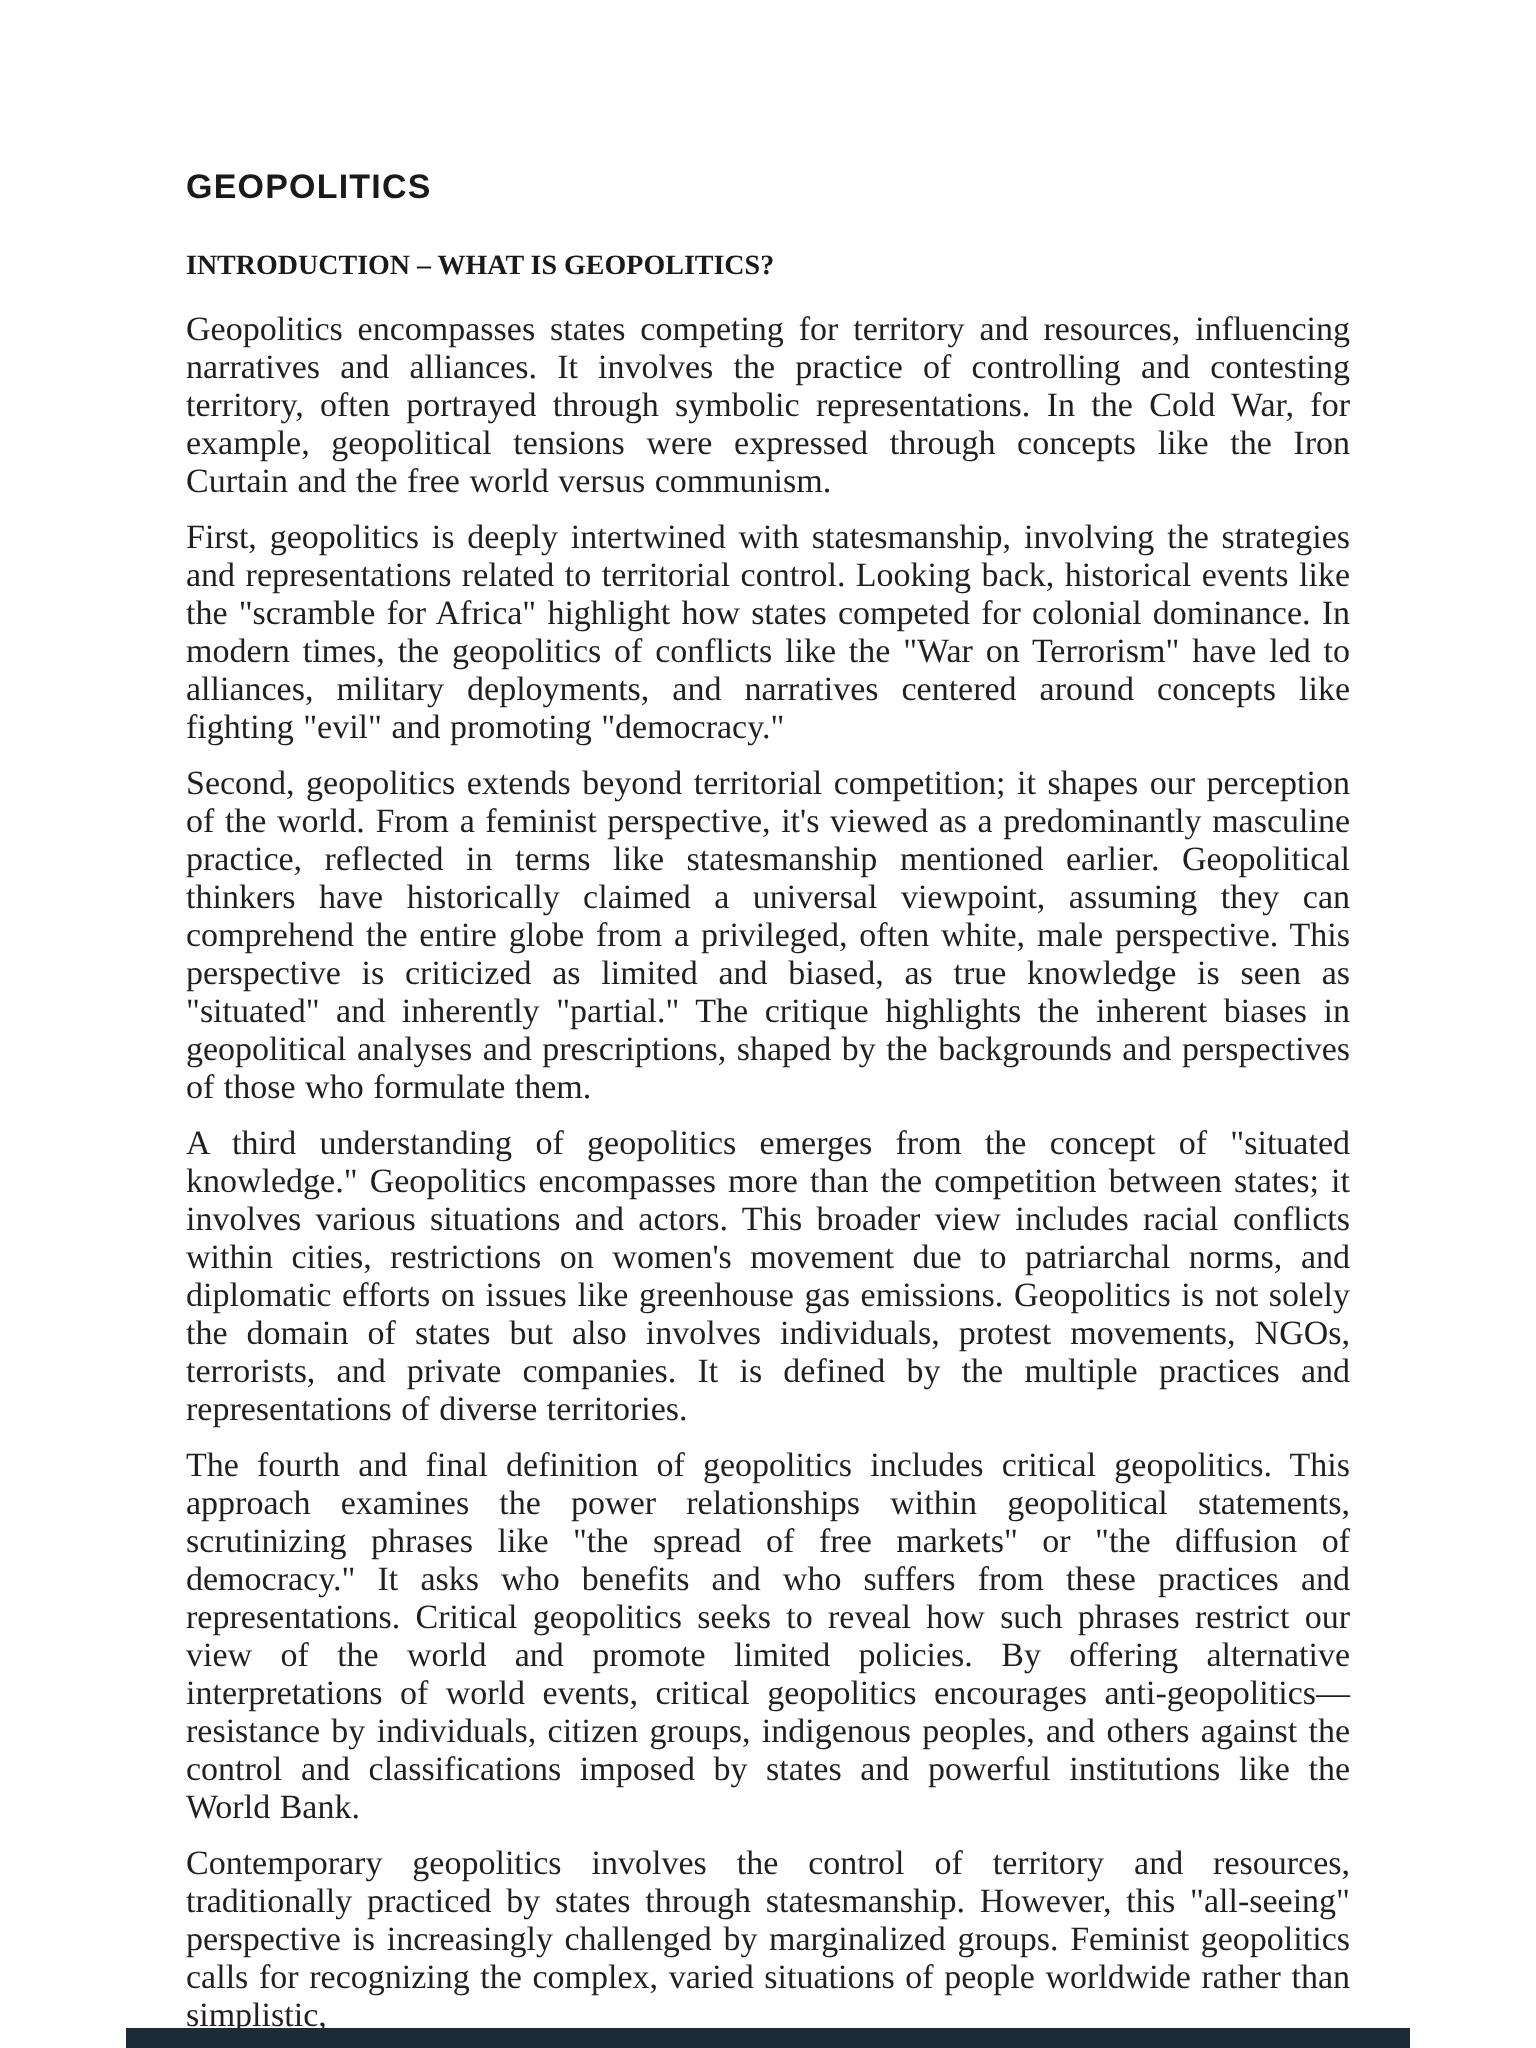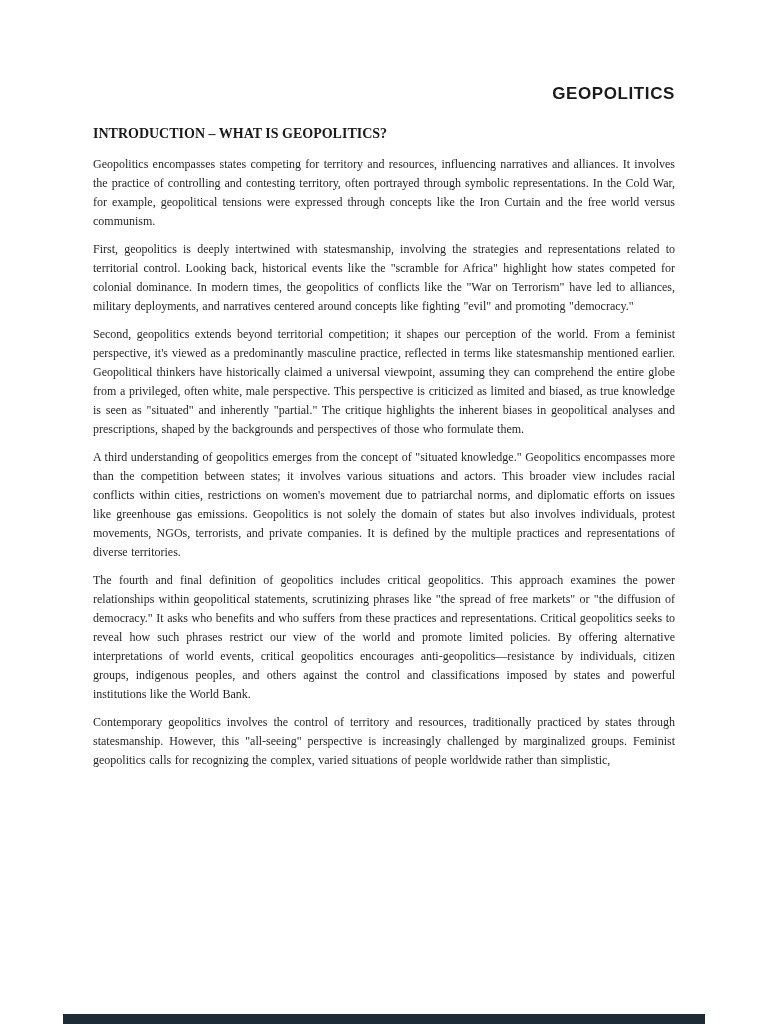--- a/index.html
+++ b/index.html
@@ -26,34 +26,34 @@
     background: #ffffff;
     padding: 84px 93px 0 93px;
     font-family: "Liberation Serif", serif;
     color: #231f20;
     overflow: hidden;
   }
   .doc-title {
     font-family: "Liberation Sans", sans-serif;
     font-size: 17px;
     font-weight: 700;
-    text-align: right;
+    text-align: left;
     letter-spacing: 0.6px;
     margin: 0 0 22px 0;
     color: #1a1a1a;
   }
   .doc-heading {
     font-family: "Liberation Serif", serif;
     font-size: 14px;
     font-weight: 700;
     margin: 15px 0 13px 0;
     color: #1a1a1a;
   }
   .doc-paragraph {
-    font-size: 12px;
+    font-size: 17px;
     line-height: 19px;
     text-align: justify;
     margin: 0 0 9px 0;
     word-spacing: 0.5px;
   }
   .page-gap {
     position: absolute;
     bottom: 0;
     left: 63px;
     right: 63px;

